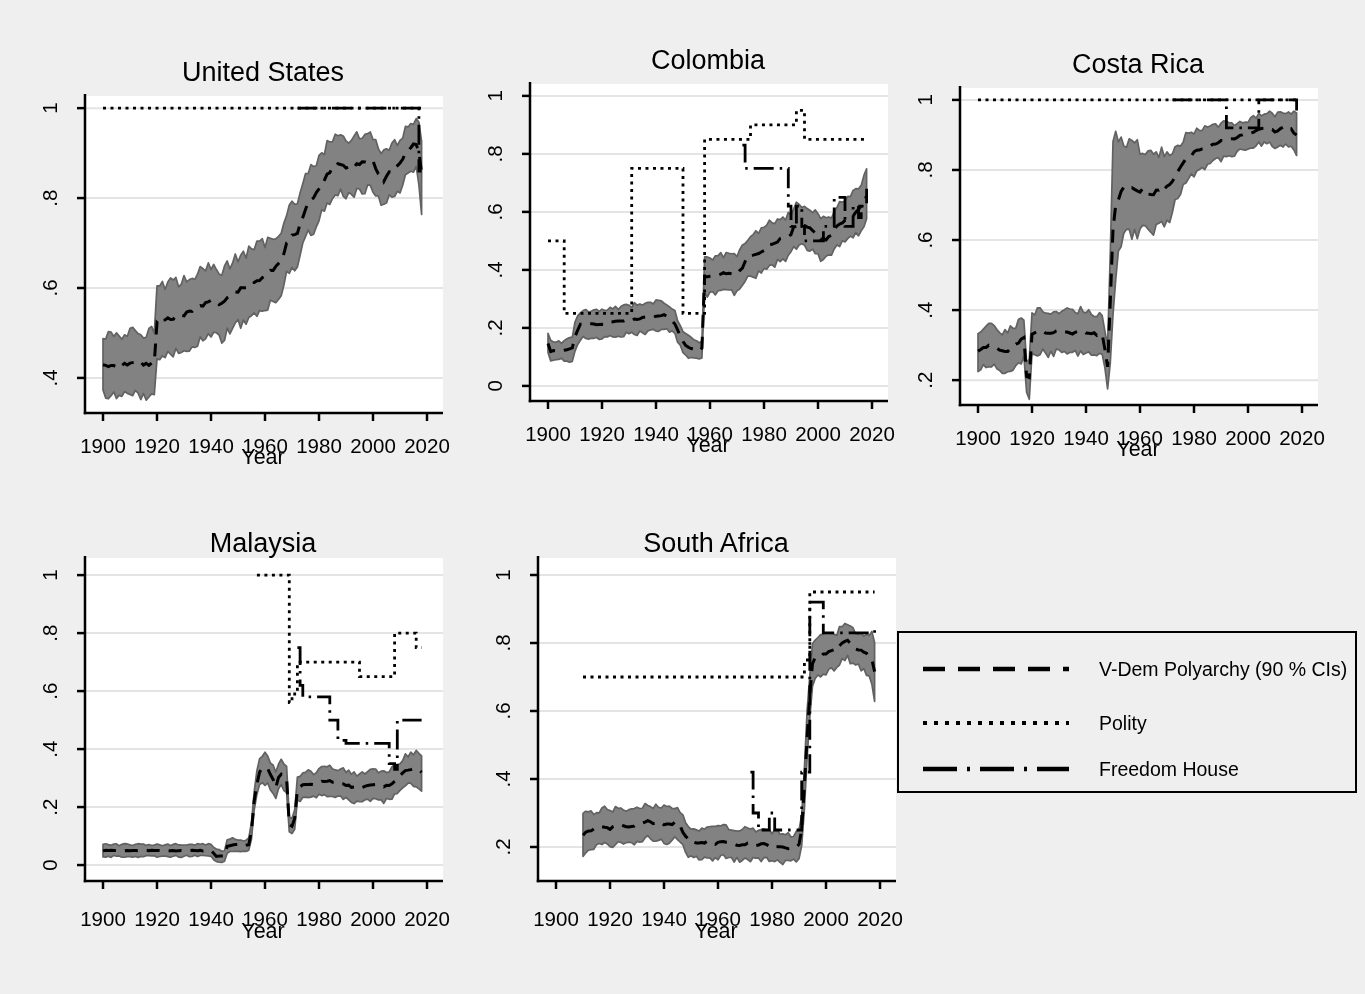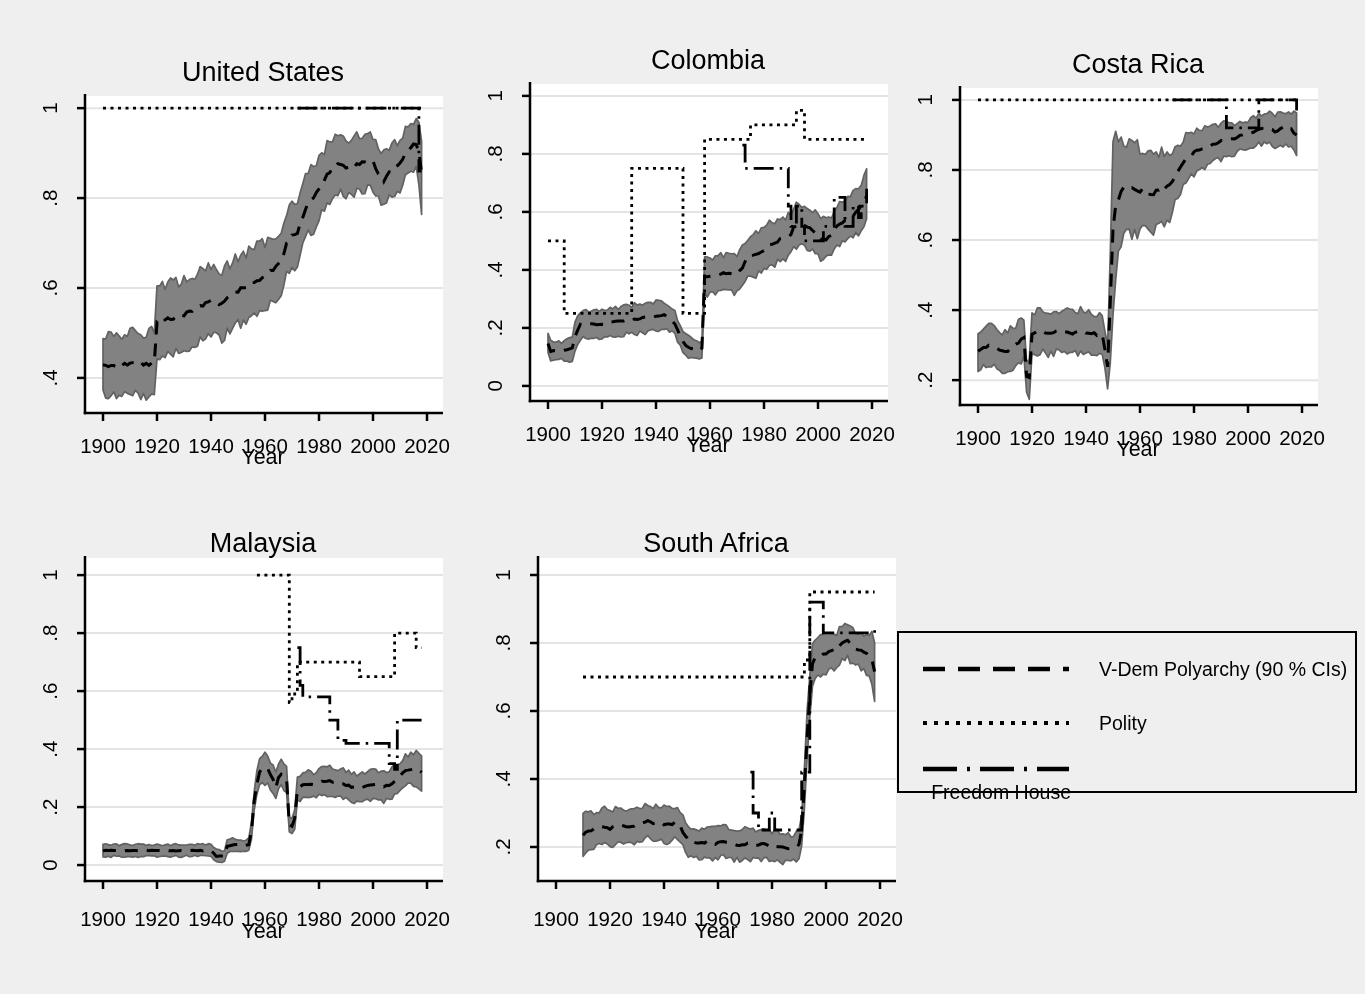--- a/index.html
+++ b/index.html
@@ -275,19 +275,19 @@
         <line x1="2" x2="148" y1="12" y2="12" stroke="#000000" stroke-width="4.5" stroke-dasharray="22 13"></line>
       </svg>
     <span>V-Dem Polyarchy (90 % CIs)</span>
   </div>
   <div class="legend-item" style="top:72px;">
     <svg width="150" height="24">
         <line x1="2" x2="148" y1="12" y2="12" stroke="#000000" stroke-width="4" stroke-dasharray="4 7"></line>
       </svg>
     <span>Polity</span>
   </div>
-  <div class="legend-item" style="top:124px;flex-direction:column;">
+  <div class="legend-item" style="top:118px;">
     <svg width="150" height="24">
         <line x1="2" x2="148" y1="12" y2="12" stroke="#000000" stroke-width="4.5" stroke-dasharray="34 10 3 10"></line>
       </svg>
     <span>Freedom House</span>
   </div>
 </div>
 
 </body></html>

